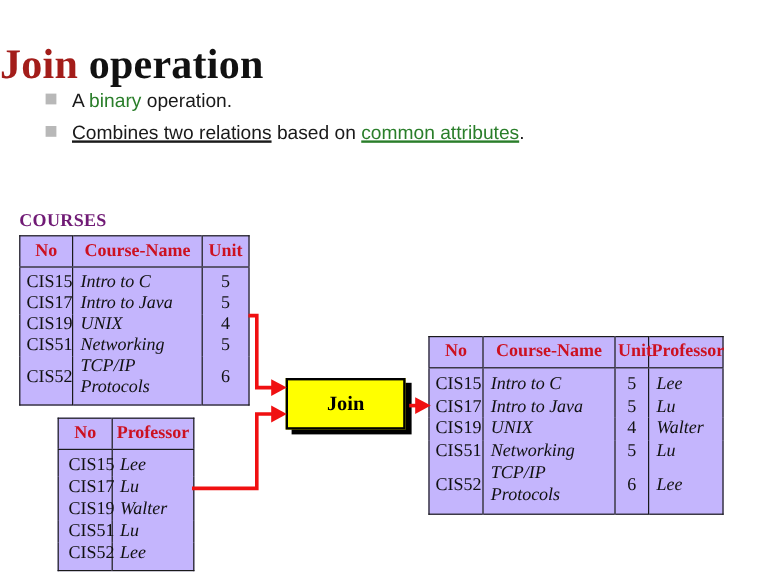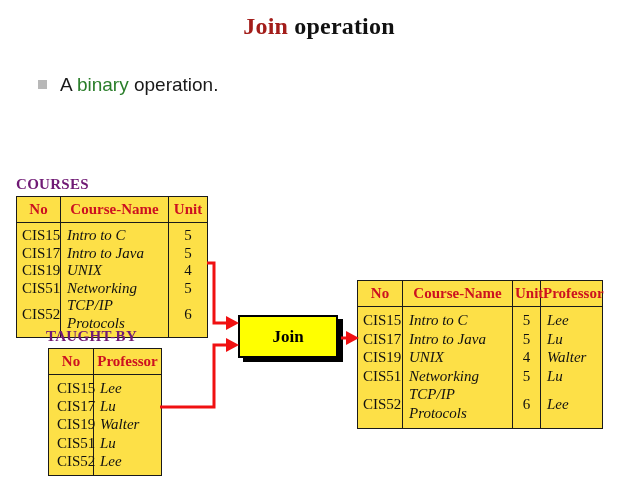--- a/index.html
+++ b/index.html
@@ -2,45 +2,45 @@
 <html><head>
 <meta charset="utf-8">
 <style>
   html,body{margin:0;padding:0;background:#fff;}
   #slide{
     position:relative;width:638px;height:478px;background:#ffffff;
     overflow:hidden;font-family:"Liberation Serif","DejaVu Serif",serif;
   }
   
   .title{
-    position:absolute;top:13px;left:0;width:100%;text-align:center;
-    font-weight:bold;font-size:24px;color:#111;letter-spacing:0.2px;
+    position:absolute;top:34px;left:0;width:100%;
+    font-weight:bold;font-size:35px;color:#111;letter-spacing:0.2px;
   }
   .title .accent{color:#a31d1a;}
   
   .bullets{
     position:absolute;top:71px;left:38px;width:570px;
     font-family:"Liberation Sans","DejaVu Sans",sans-serif;
-    font-size:19px;color:#1a1a1a;
+    font-size:16px;color:#1a1a1a;
   }
   .bullet-item{display:block;line-height:27px;white-space:nowrap;}
   .bullet-marker{
     display:inline-block;width:9px;height:9px;background:#b8b8b8;
     margin-right:13px;transform:translateY(-2px);
   }
   .green{color:#2a7e2a;}
   .u-black{text-decoration:underline;text-decoration-thickness:1.5px;}
   .u-green{color:#2a7e2a;text-decoration:underline;text-decoration-thickness:1.5px;}
   
   .tbl-label{
     position:absolute;font-weight:bold;font-size:15px;color:#701a75;letter-spacing:0.3px;
   }
   .dtable{
     position:absolute;border-collapse:collapse;table-layout:fixed;
-    background:#fde047;border:1.5px solid #1a1a1a;font-size:15px;color:#111;
+    background:#c4b5fd;border:1.5px solid #1a1a1a;font-size:15px;color:#111;
   }
   .dtable th{
     font-weight:bold;color:#cc1120;text-align:center;
     border-bottom:1.5px solid #1a1a1a;padding:4px 2px 4px 2px;font-size:15px;
   }
   .dtable td{padding:0 3px;line-height:17.5px;}
   .dtable .vline{border-left:1.5px solid #1a1a1a;}
   .dtable tbody tr:first-child td{padding-top:4px;}
   .dtable tbody tr:last-child td{padding-bottom:5px;}
   .cell-no{padding-left:5px !important;}
@@ -70,20 +70,23 @@
 <div id="slide">
 
   <div class="title">
     <span class="accent">Join</span><span> operation</span>
   </div>
 
   <div class="bullets">
     <span class="bullet-item">
       <span class="bullet-marker"></span><span>A </span><span class="green">binary</span><span> operation.</span>
     </span>
+    <span class="bullet-item">
+      <span class="bullet-marker"></span><span class="u-black">Combines two relations</span><span> based on </span><span class="u-green">common attributes</span><span>.</span>
+    </span>
   </div>
 
   <div class="tbl-label" id="courses-label">COURSES</div>
   <table class="dtable" id="courses-table">
     <colgroup>
         <col style="width:44px">
         <col style="width:108px">
         <col style="width:39px">
       </colgroup>
     <thead>
@@ -115,21 +118,20 @@
         <td class="vline cell-center">5</td>
       </tr>
       <tr>
         <td class="cell-no">CIS52</td>
         <td class="vline cell-name">TCP/IP Protocols</td>
         <td class="vline cell-center">6</td>
       </tr>
     </tbody>
   </table>
 
-  <div class="tbl-label" id="taughtby-label">TAUGHT-BY</div>
   <table class="dtable" id="taughtby-table">
     <colgroup>
         <col style="width:45px">
         <col style="width:68px">
       </colgroup>
     <thead>
       <tr>
         <th>No</th>
         <th class="vline">Professor</th>
       </tr>

